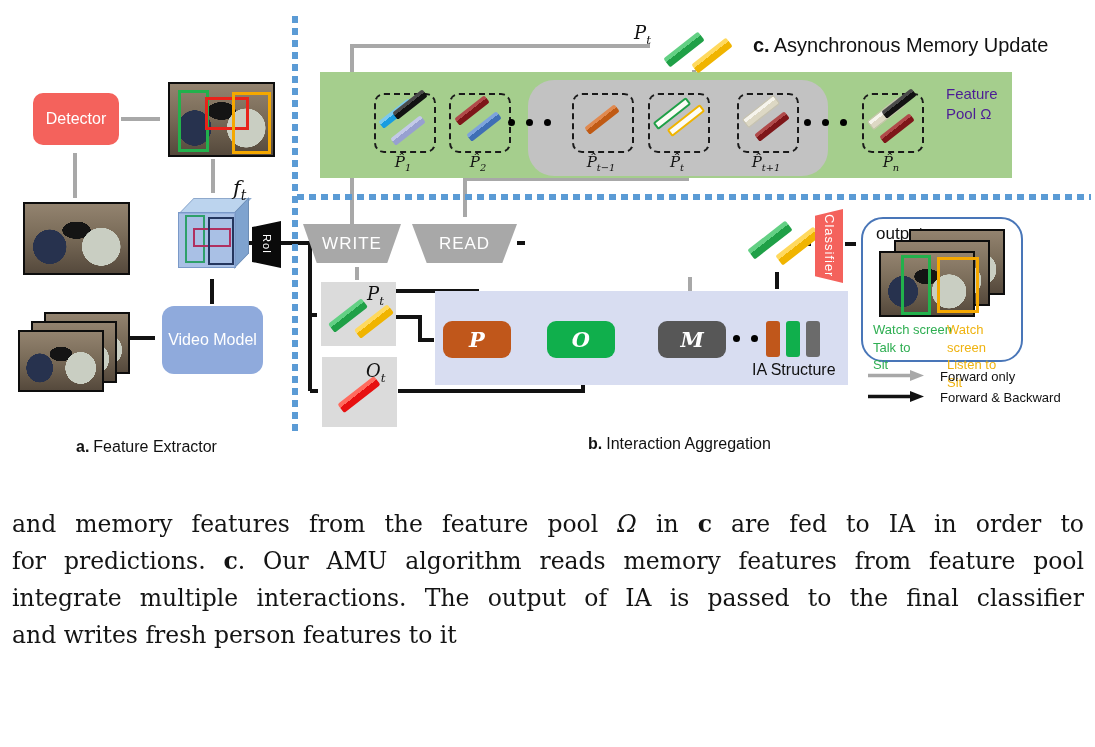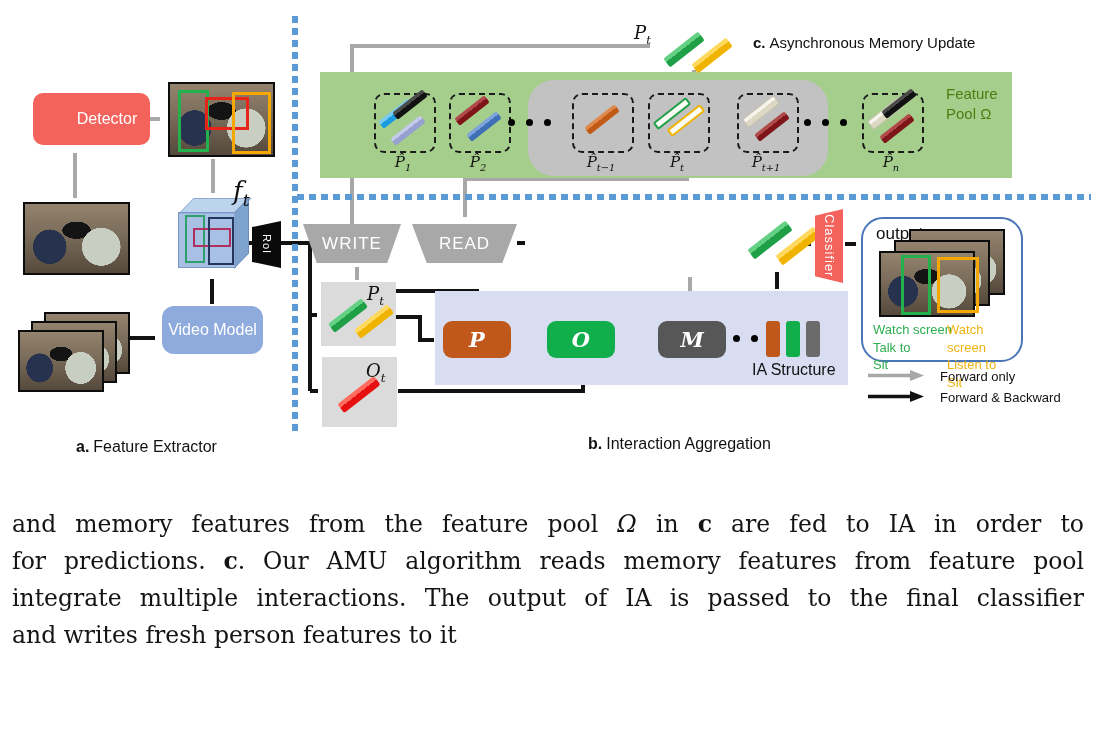--- a/index.html
+++ b/index.html
@@ -67,21 +67,21 @@
   .dots{position:absolute;display:flex;gap:11px;}
   .dots i{width:7px;height:7px;border-radius:50%;background:#000;}
   .dots.small{gap:8px;}
   .dots.small i{width:6px;height:6px;}
   
   .math{font-family:"DejaVu Serif",serif;font-style:italic;}
   .math sub{font-size:0.66em;}
   .lbl{position:absolute;font-size:16px;}
   .lbl b{margin-right:4px;}
   .slotlbl{position:absolute;width:58px;text-align:center;font-size:15px;}
-  .pool-side{position:absolute;font-size:15px;line-height:20px;color:#4d7c0f;}
+  .pool-side{position:absolute;font-size:15px;line-height:20px;color:#4c1d95;}
   .roi{position:absolute;background:#0a0a0a;color:#fff;display:flex;align-items:center;
        justify-content:center;clip-path:polygon(0 13%,100% 0,100% 100%,0 87%);}
   .roi span{writing-mode:vertical-rl;font-size:11px;letter-spacing:1px;}
   .action{position:absolute;font-size:13px;line-height:17.5px;}
   .action.g{color:#2fae52;}
   .action.y{color:#efb310;}
   .legend-row{position:absolute;display:flex;align-items:flex-start;gap:14px;font-size:13px;}
   
   .cube-face{position:absolute;background:rgba(147,176,222,.8);border:1px solid #7a99c8;}
   .cube-top{position:absolute;background:#bcd4ee;border:1px solid #8fa9cc;transform:skewX(-44deg);}
@@ -130,64 +130,64 @@
     <path class="b" d="M512,339 H542" marker-end="url(#mb)"></path>
     <path class="b" d="M616,339 H653" marker-end="url(#mb)"></path>
     <path class="b" d="M777,289 V272" marker-end="url(#mb)"></path>
     <path class="b" d="M800,244 H811" marker-end="url(#mb)"></path>
     <path class="b" d="M845,244 H856" marker-end="url(#mb)"></path>
   </svg>
 
   <div class="vdots" style="left:292px;top:16px;height:416px;"></div>
   <div class="hdots" style="left:297px;top:194px;width:794px;"></div>
 
-  <div class="rbox detector" style="left:33px;top:93px;width:86px;height:52px;padding-left:31px;">
+  <div class="rbox detector" style="left:33px;top:93px;width:86px;height:52px;">
     <span>Detector</span>
   </div>
 
   <div class="photo" style="left:23px;top:202px;width:103px;height:69px;"></div>
 
   <div class="photo" style="left:168px;top:82px;width:103px;height:71px;">
     <div class="bbox" style="border-color:#22b14c;left:8px;top:6px;width:25px;height:56px;"></div>
     <div class="bbox" style="border-color:#e8231a;left:35px;top:13px;width:38px;height:27px;"></div>
     <div class="bbox" style="border-color:#f5a800;left:62px;top:8px;width:33px;height:56px;"></div>
   </div>
 
   <div class="photo" style="left:44px;top:312px;width:82px;height:58px;"></div>
   <div class="photo" style="left:31px;top:321px;width:82px;height:58px;"></div>
   <div class="photo" style="left:18px;top:330px;width:82px;height:58px;"></div>
 
-  <div class="rbox videomodel" style="left:162px;top:306px;width:101px;height:48px;">
+  <div class="rbox videomodel" style="left:162px;top:306px;width:101px;height:68px;">
     <span>Video Model</span>
   </div>
 
   <div>
     <div class="cube-top" style="left:186px;top:198px;width:56px;height:14px;"></div>
     <div class="cube-side" style="left:234px;top:205px;width:13px;height:54px;"></div>
     <div class="cube-face" style="left:178px;top:212px;width:56px;height:54px;"></div>
     <div class="obox" style="border-color:#2ea06a;left:185px;top:215px;width:16px;height:44px;"></div>
     <div class="obox" style="border-color:#b03060;left:193px;top:228px;width:34px;height:15px;"></div>
     <div class="obox" style="border-color:#24365e;left:208px;top:217px;width:22px;height:44px;"></div>
   </div>
-  <div class="abs math" style="left:233px;top:176px;font-size:26px;">
+  <div class="abs math" style="left:233px;top:176px;font-size:21px;">
     <span>f</span><sub>t</sub>
   </div>
 
   <div class="roi" style="left:252px;top:221px;width:29px;height:47px;">
     <span>RoI</span>
   </div>
 
   <div class="lbl" style="left:76px;top:438px;">
     <b>a.</b><span>Feature Extractor</span>
   </div>
 
   <div class="pool" style="left:320px;top:72px;width:692px;height:106px;"></div>
   <div class="poolgray" style="left:528px;top:80px;width:300px;height:96px;"></div>
 
-  <div class="lbl" style="left:753px;top:34px;font-size:15px;">
+  <div class="lbl" style="left:753px;top:34px;font-size:20px;">
     <b>c.</b><span>Asynchronous Memory Update</span>
   </div>
   <div class="pool-side" style="left:946px;top:84px;">
     <div>Feature</div>
     <div>Pool  Ω</div>
   </div>
 
   <div class="abs math" style="left:634px;top:22px;font-size:18px;">
     <span>P</span><sub>t</sub>
   </div>

